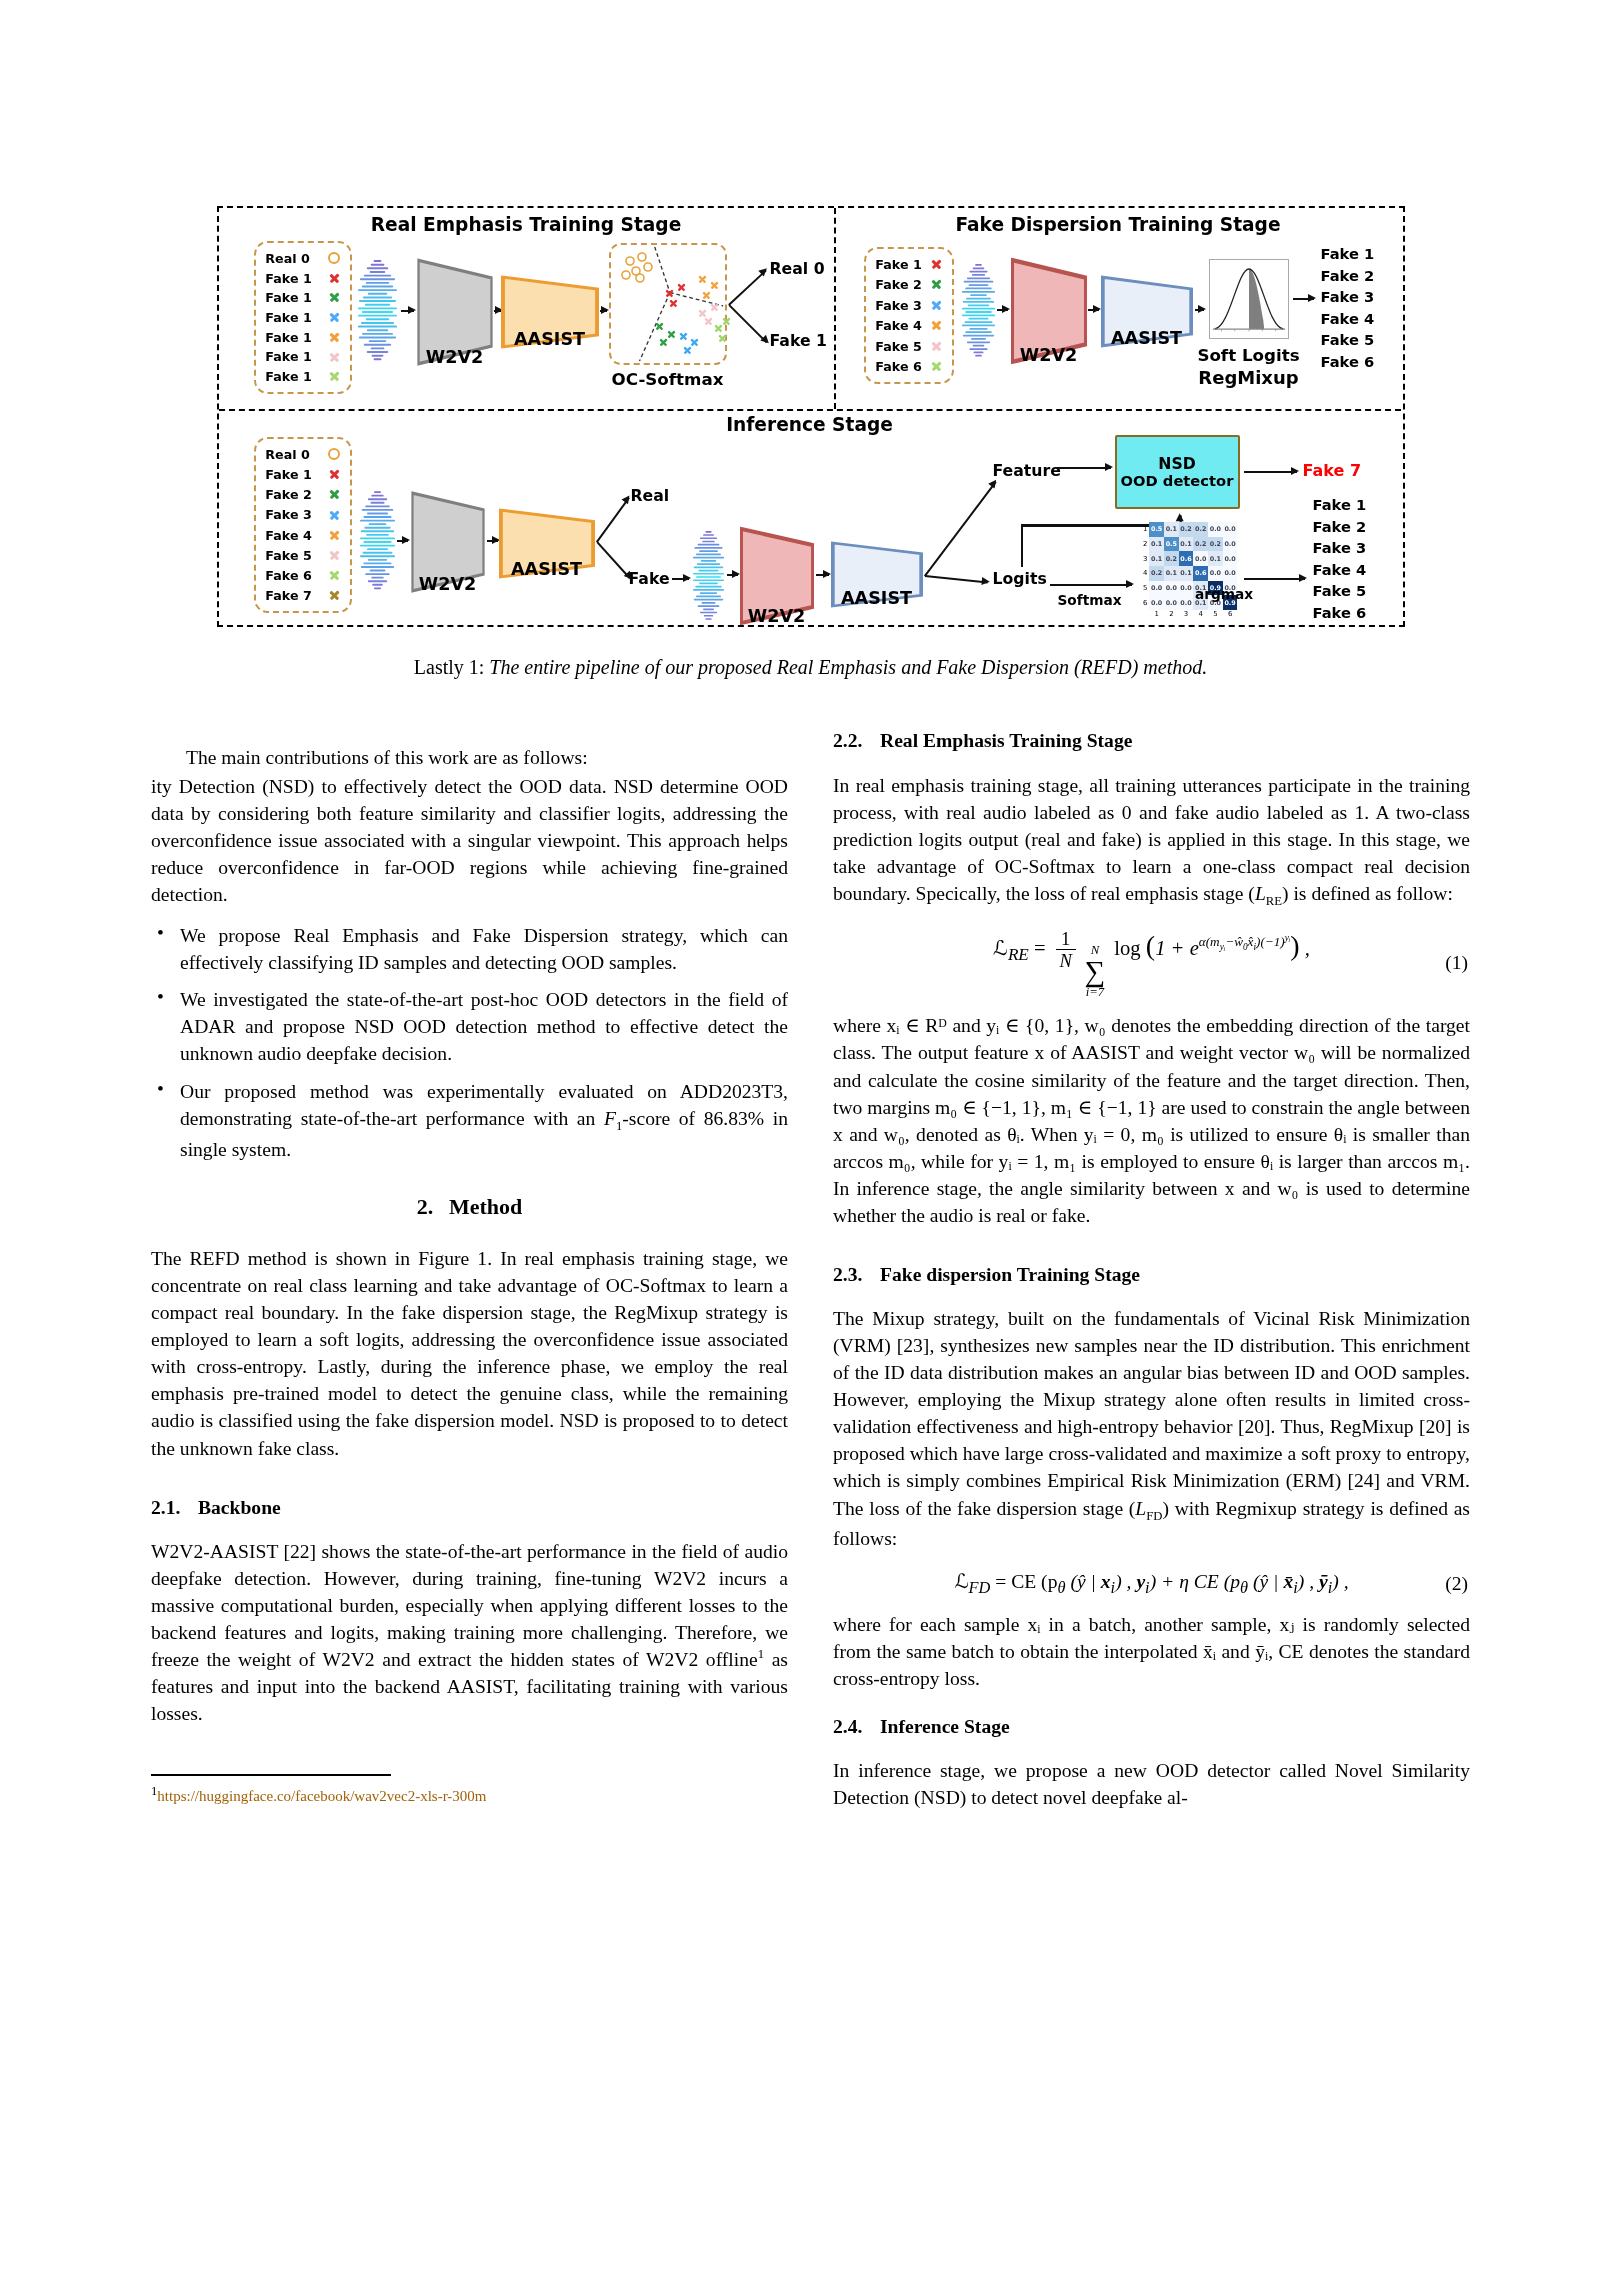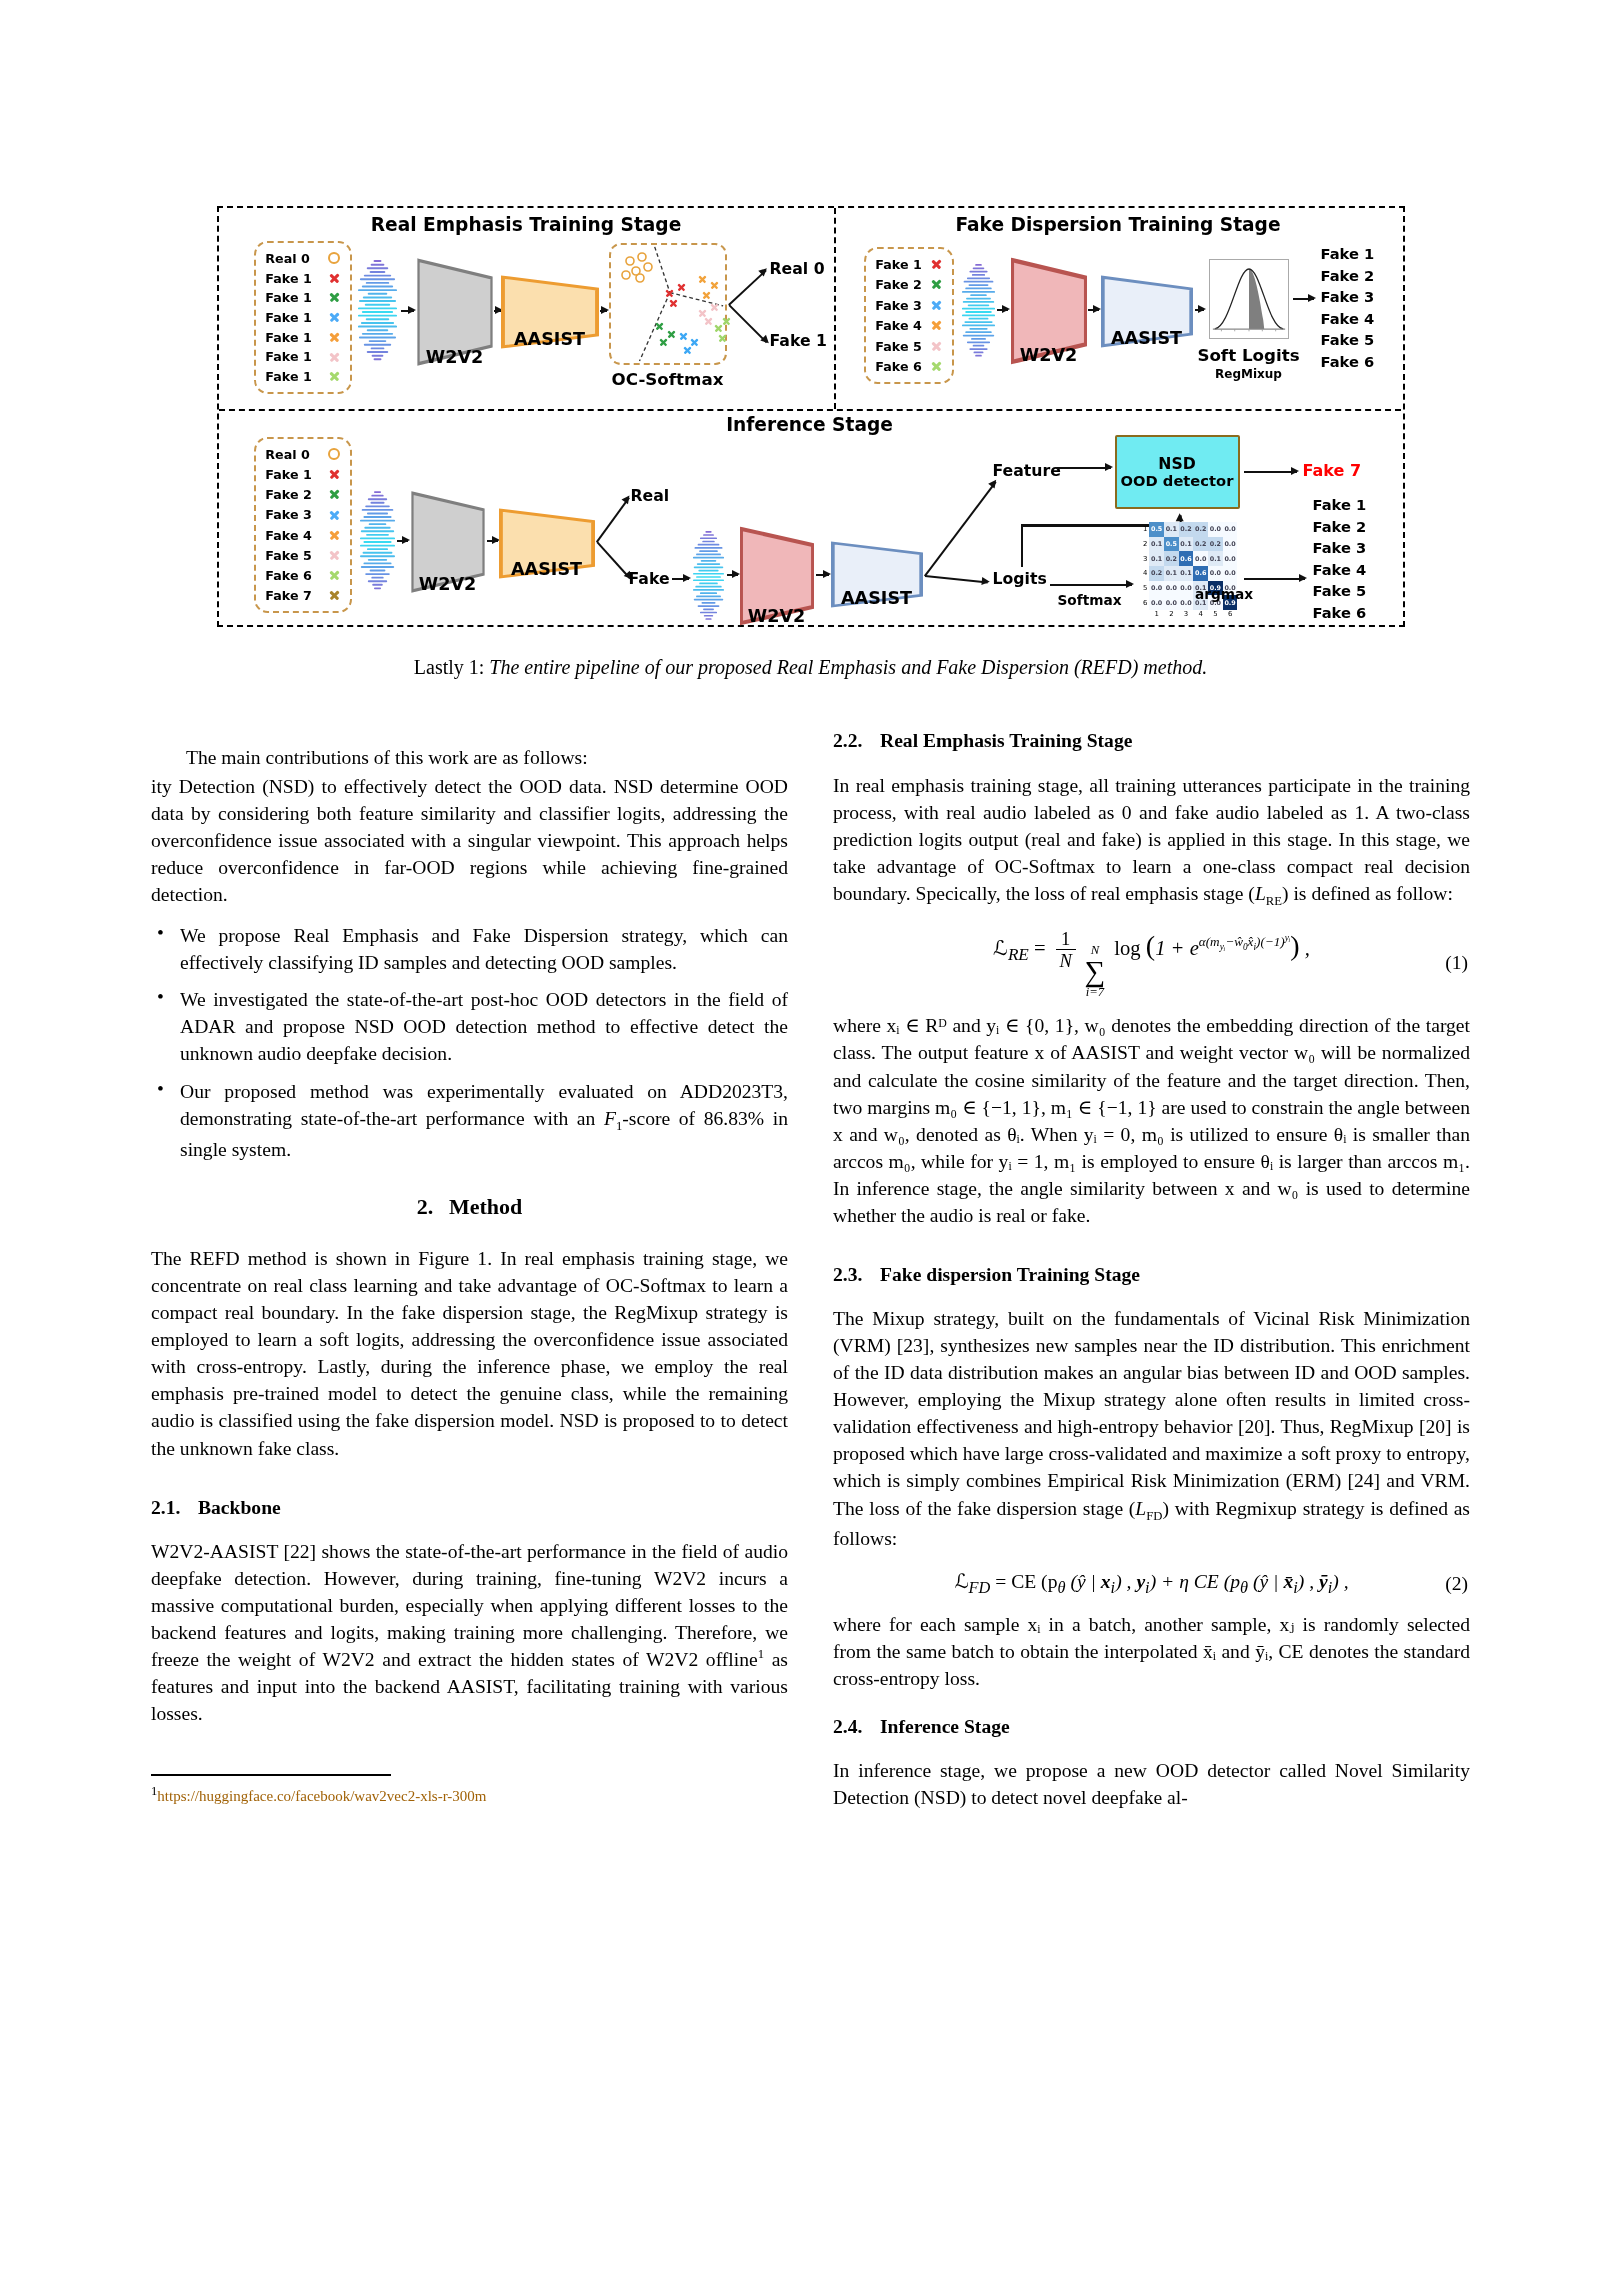--- a/index.html
+++ b/index.html
@@ -273,21 +273,21 @@
       <g stroke="#999" stroke-width="0.8">
           <line x1="12" y1="62" x2="12" y2="64"></line>
           <line x1="26" y1="62" x2="26" y2="64"></line>
           <line x1="41" y1="62" x2="41" y2="64"></line>
           <line x1="55" y1="62" x2="55" y2="64"></line>
           <line x1="69" y1="62" x2="69" y2="64"></line>
         </g>
     </svg>
   </div>
   <div class="flab" style="left:976px;top:137px;width:108px;text-align:center;font-size:16.7px;">Soft Logits</div>
-  <div class="flab" style="left:976px;top:159px;width:108px;text-align:center;font-size:12px;">RegMixup</div>
+  <div class="flab" style="left:976px;top:159px;width:108px;text-align:center;font-size:18px;">RegMixup</div>
   <div class="ar" style="left:1074px;top:90px;width:21.6px;"></div>
   <div class="outs" style="left:1102px;top:35px;">
       <div class="orow">Fake 1</div>
       <div class="orow">Fake 2</div>
       <div class="orow">Fake 3</div>
       <div class="orow">Fake 4</div>
       <div class="orow">Fake 5</div>
       <div class="orow">Fake 6</div>
     </div>
 

